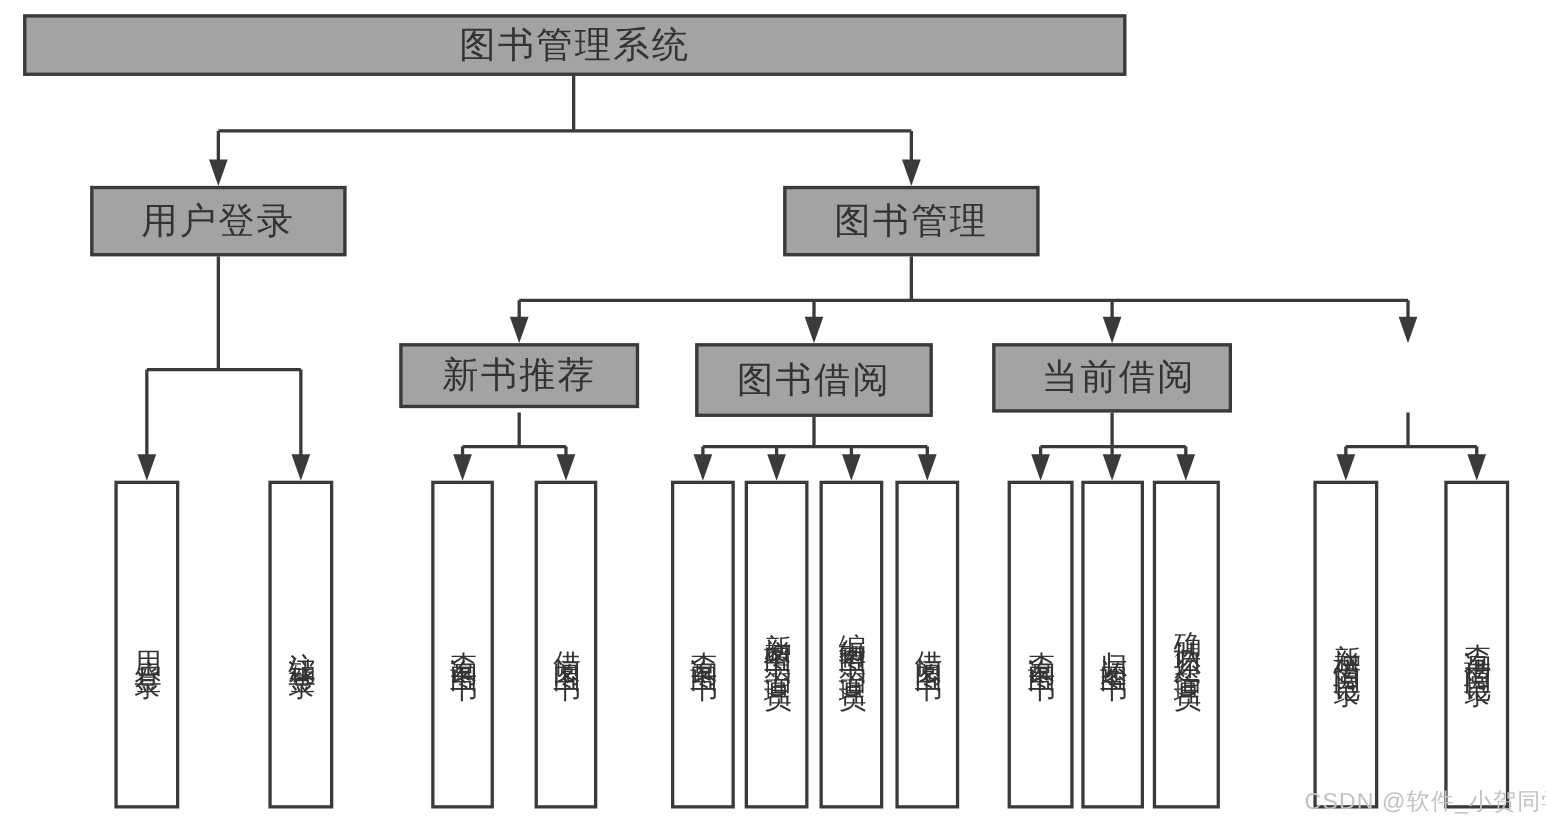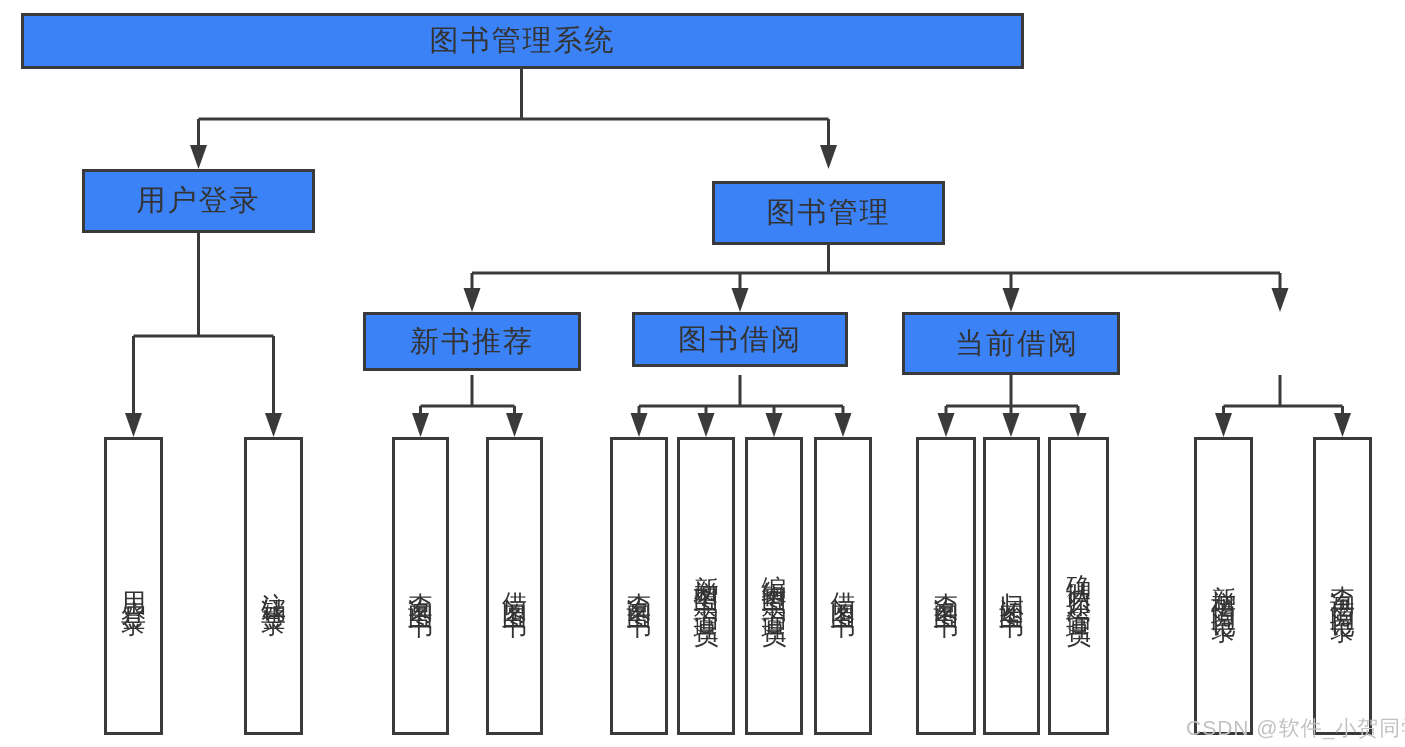--- a/index.html
+++ b/index.html
@@ -14,23 +14,23 @@
     background:var(--background);
     font-family:"Liberation Sans","DejaVu Sans",sans-serif;
     position:relative;overflow:hidden;
   }
   .stage{position:absolute;left:0;top:0;width:1405px;height:747px;}
   svg.connectors{position:absolute;left:0;top:0;width:1405px;height:747px;}
   svg.connectors path{stroke:var(--line);stroke-width:3;fill:none;}
   svg.connectors polygon{fill:var(--line);stroke:none;}
   .hbox{
     position:absolute;box-sizing:border-box;
-    background:#3b82f6;border:3px solid var(--line);
+    background:#a3a3a3;border:3px solid var(--line);
     display:flex;align-items:center;justify-content:center;
-    font-size:29px;letter-spacing:2px;color:var(--text);
+    font-size:33px;letter-spacing:2px;color:var(--text);
     white-space:nowrap;
     font-family:Liberation Serif, serif;
   }
   .vbox{
     position:absolute;box-sizing:border-box;
     background:#fff;border:3px solid var(--line);
     display:flex;align-items:center;justify-content:center;
     writing-mode:vertical-rl;text-orientation:upright;
     font-size:25px;letter-spacing:7px;color:var(--text);
     line-height:1;
@@ -86,25 +86,25 @@
       <path d="M1280 375 V407.5 M1223.5 406 H1342.5 M1223.5 406 V415 M1342.5 406 V415"></path>
       <polygon points="1215,413 1232,413 1223.5,437"></polygon>
       <polygon points="1334,413 1351,413 1342.5,437"></polygon>
     </g>
   </svg>
 
   <div class="hbox" style="left:21px;top:13px;width:1003px;height:56px;">图书管理系统</div>
 
   <div class="hbox" style="left:82px;top:169px;width:233px;height:64px;">用户登录</div>
 
-  <div class="hbox" style="left:712px;top:169px;width:233px;height:64px;margin-top:12px;">图书管理</div>
+  <div class="hbox" style="left:712px;top:169px;width:233px;height:64px;">图书管理</div>
 
   <div class="hbox" style="left:363px;top:312px;width:218px;height:59px;">新书推荐</div>
 
-  <div class="hbox" style="left:632px;top:312px;width:216px;height:55px;">图书借阅</div>
+  <div class="hbox" style="left:632px;top:312px;width:216px;height:67px;">图书借阅</div>
 
   <div class="hbox" style="left:902px;top:312px;width:218px;height:63px;padding-left:12px;">当前借阅</div>
 
 
   <div class="vbox" style="left:104px;top:437px;width:59px;height:298px;">用户登录</div>
 
   <div class="vbox" style="left:244px;top:437px;width:59px;height:298px;">注销登录</div>
 
   <div class="vbox" style="left:392px;top:437px;width:57px;height:298px;">查询图书</div>
 

